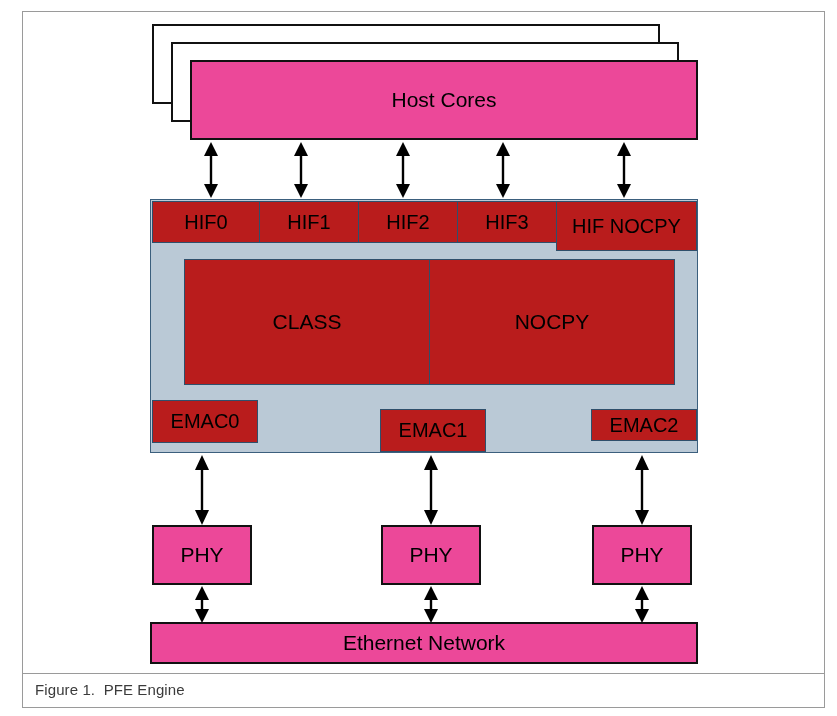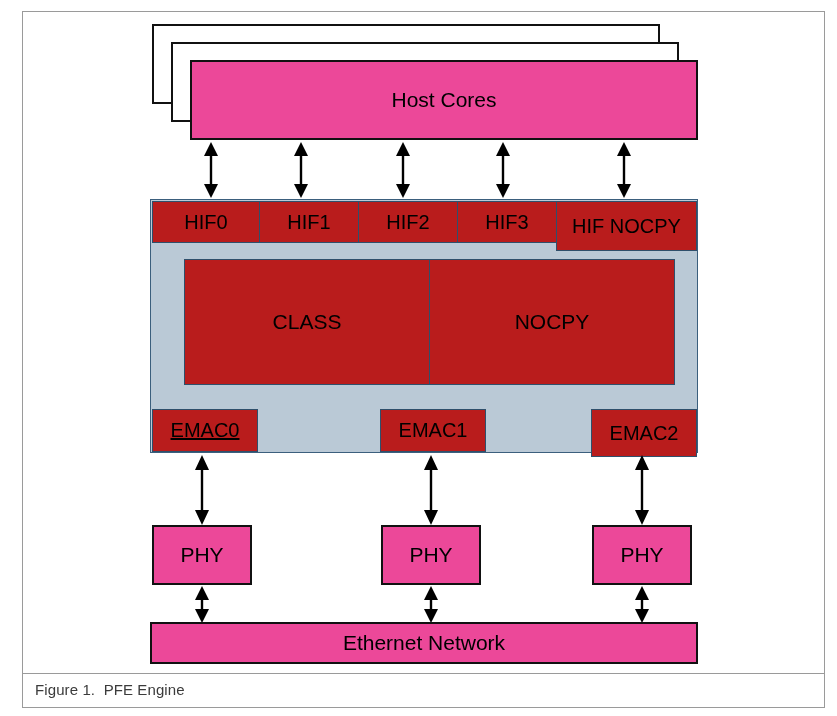--- a/index.html
+++ b/index.html
@@ -171,27 +171,27 @@
       <span>HIF NOCPY</span>
     </div>
 
     <div class="bbox big" style="left:33px; top:59px; width:246px; height:126px;">
       <span>CLASS</span>
     </div>
     <div class="bbox big" style="left:278px; top:59px; width:246px; height:126px;">
       <span>NOCPY</span>
     </div>
 
-    <div class="bbox" style="left:1px; top:209px; width:106px; height:43px;text-decoration:underline;">
+    <div class="bbox" style="left:1px; top:200px; width:106px; height:43px;">
       <span>EMAC0</span>
     </div>
     <div class="bbox" style="left:229px; top:209px; width:106px; height:43px;">
       <span>EMAC1</span>
     </div>
-    <div class="bbox" style="left:440px; top:209px; width:106px; height:48px;">
+    <div class="bbox" style="left:440px; top:209px; width:106px; height:32px;">
       <span>EMAC2</span>
     </div>
   </div>
 
   <div class="arrow" style="left:191px; top:455px;">
     <svg width="22" height="70" viewBox="0 0 22 70">
       <line x1="11" y1="9" x2="11" y2="61" stroke="#000" stroke-width="2.4"></line>
       <polygon points="11,0 4,15 18,15" fill="#000"></polygon>
       <polygon points="11,70 4,55 18,55" fill="#000"></polygon>
     </svg>

